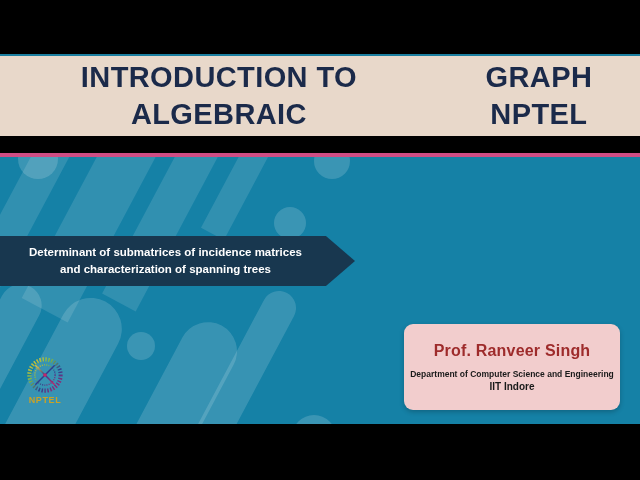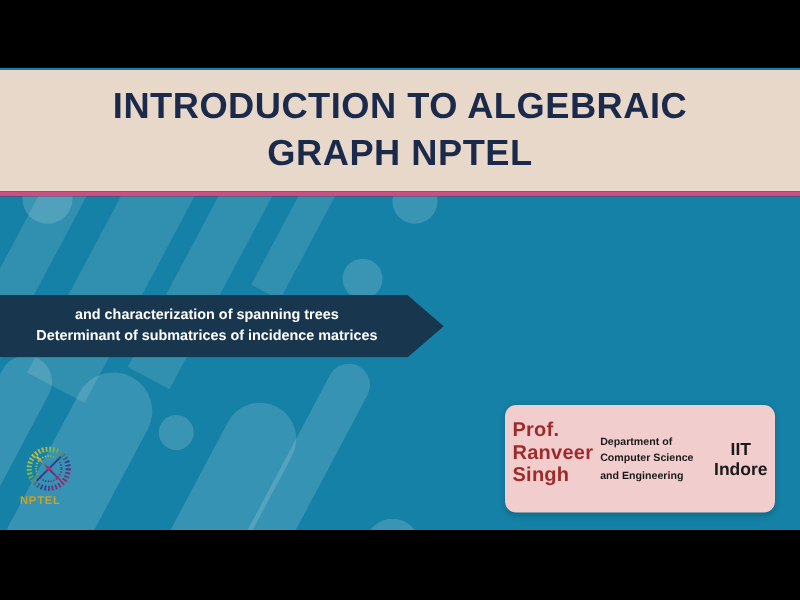--- a/index.html
+++ b/index.html
@@ -50,25 +50,25 @@
     width: 640px; height: 3px;
     background: #1b7fa0;
     z-index: 3;
   }
 
   
   .title-band {
     position: absolute;
     left: 0; top: 2px;
     width: 640px;
-    height: 97px;
+    height: 80px;
     background: #e8d8ca;
     z-index: 4;
     display: flex;
-    flex-direction: column;
+    flex-direction: row;
     align-items: center;
     justify-content: center;
   }
   .title-line {
     color: #1b2a4a;
     font-size: 29px;
     font-weight: bold;
     letter-spacing: 0.4px;
     line-height: 1.28;
     text-align: center;
@@ -162,21 +162,21 @@
     position: absolute;
     left: 404px;
     top: 270px;
     width: 216px;
     height: 86px;
     background: #f2cdcd;
     border-radius: 9px;
     box-shadow: 0 2px 5px rgba(0,0,0,0.22);
     z-index: 14;
     display: flex;
-    flex-direction: row;
+    flex-direction: column;
     align-items: center;
     justify-content: center;
     box-sizing: border-box;
     padding: 4px 6px;
   }
   .speaker-name {
     color: #9e2b2b;
     font-size: 16px;
     font-weight: bold;
     letter-spacing: 0.2px;
@@ -186,36 +186,37 @@
   .speaker-dept {
     color: #1a1a1a;
     font-size: 8.5px;
     font-weight: bold;
     line-height: 1.6;
     text-align: left;
     font-family: "Liberation Sans", sans-serif;
   }
   .speaker-inst {
     color: #1a1a1a;
-    font-size: 14px;
+    font-size: 10px;
     font-weight: bold;
     text-align: center;
     font-family: "Liberation Sans", sans-serif;
   }
 
   
   .nptel-logo {
     position: absolute;
     left: 16px;
     top: 298px;
     width: 58px;
     height: 62px;
     z-index: 14;
     display: flex;
     flex-direction: column;
+    align-items: center;
   }
   .nptel-mark { width: 46px; height: 46px; display: block; }
   .nptel-word {
     color: #c9a227;
     font-size: 9px;
     font-weight: bold;
     letter-spacing: 0.6px;
     margin-top: -3px;
     font-family: "Liberation Sans", sans-serif;
   }
@@ -252,22 +253,22 @@
 
     <div class="title-band">
       <div class="title-line">INTRODUCTION TO ALGEBRAIC</div>
       <div class="title-line">GRAPH NPTEL</div>
     </div>
 
     <div class="pink-divider"></div>
 
     <div class="subtitle-banner">
       <div>
+        <div class="subtitle-text">Determinant of submatrices of incidence matrices</div>
         <div class="subtitle-text">and characterization of spanning trees</div>
-        <div class="subtitle-text">Determinant of submatrices of incidence matrices</div>
       </div>
     </div>
 
     <div class="speaker-card">
       <div class="speaker-name">Prof. Ranveer Singh</div>
       <div class="speaker-dept">Department of Computer Science and Engineering</div>
       <div class="speaker-inst">IIT Indore</div>
     </div>
 
     <div class="nptel-logo">

